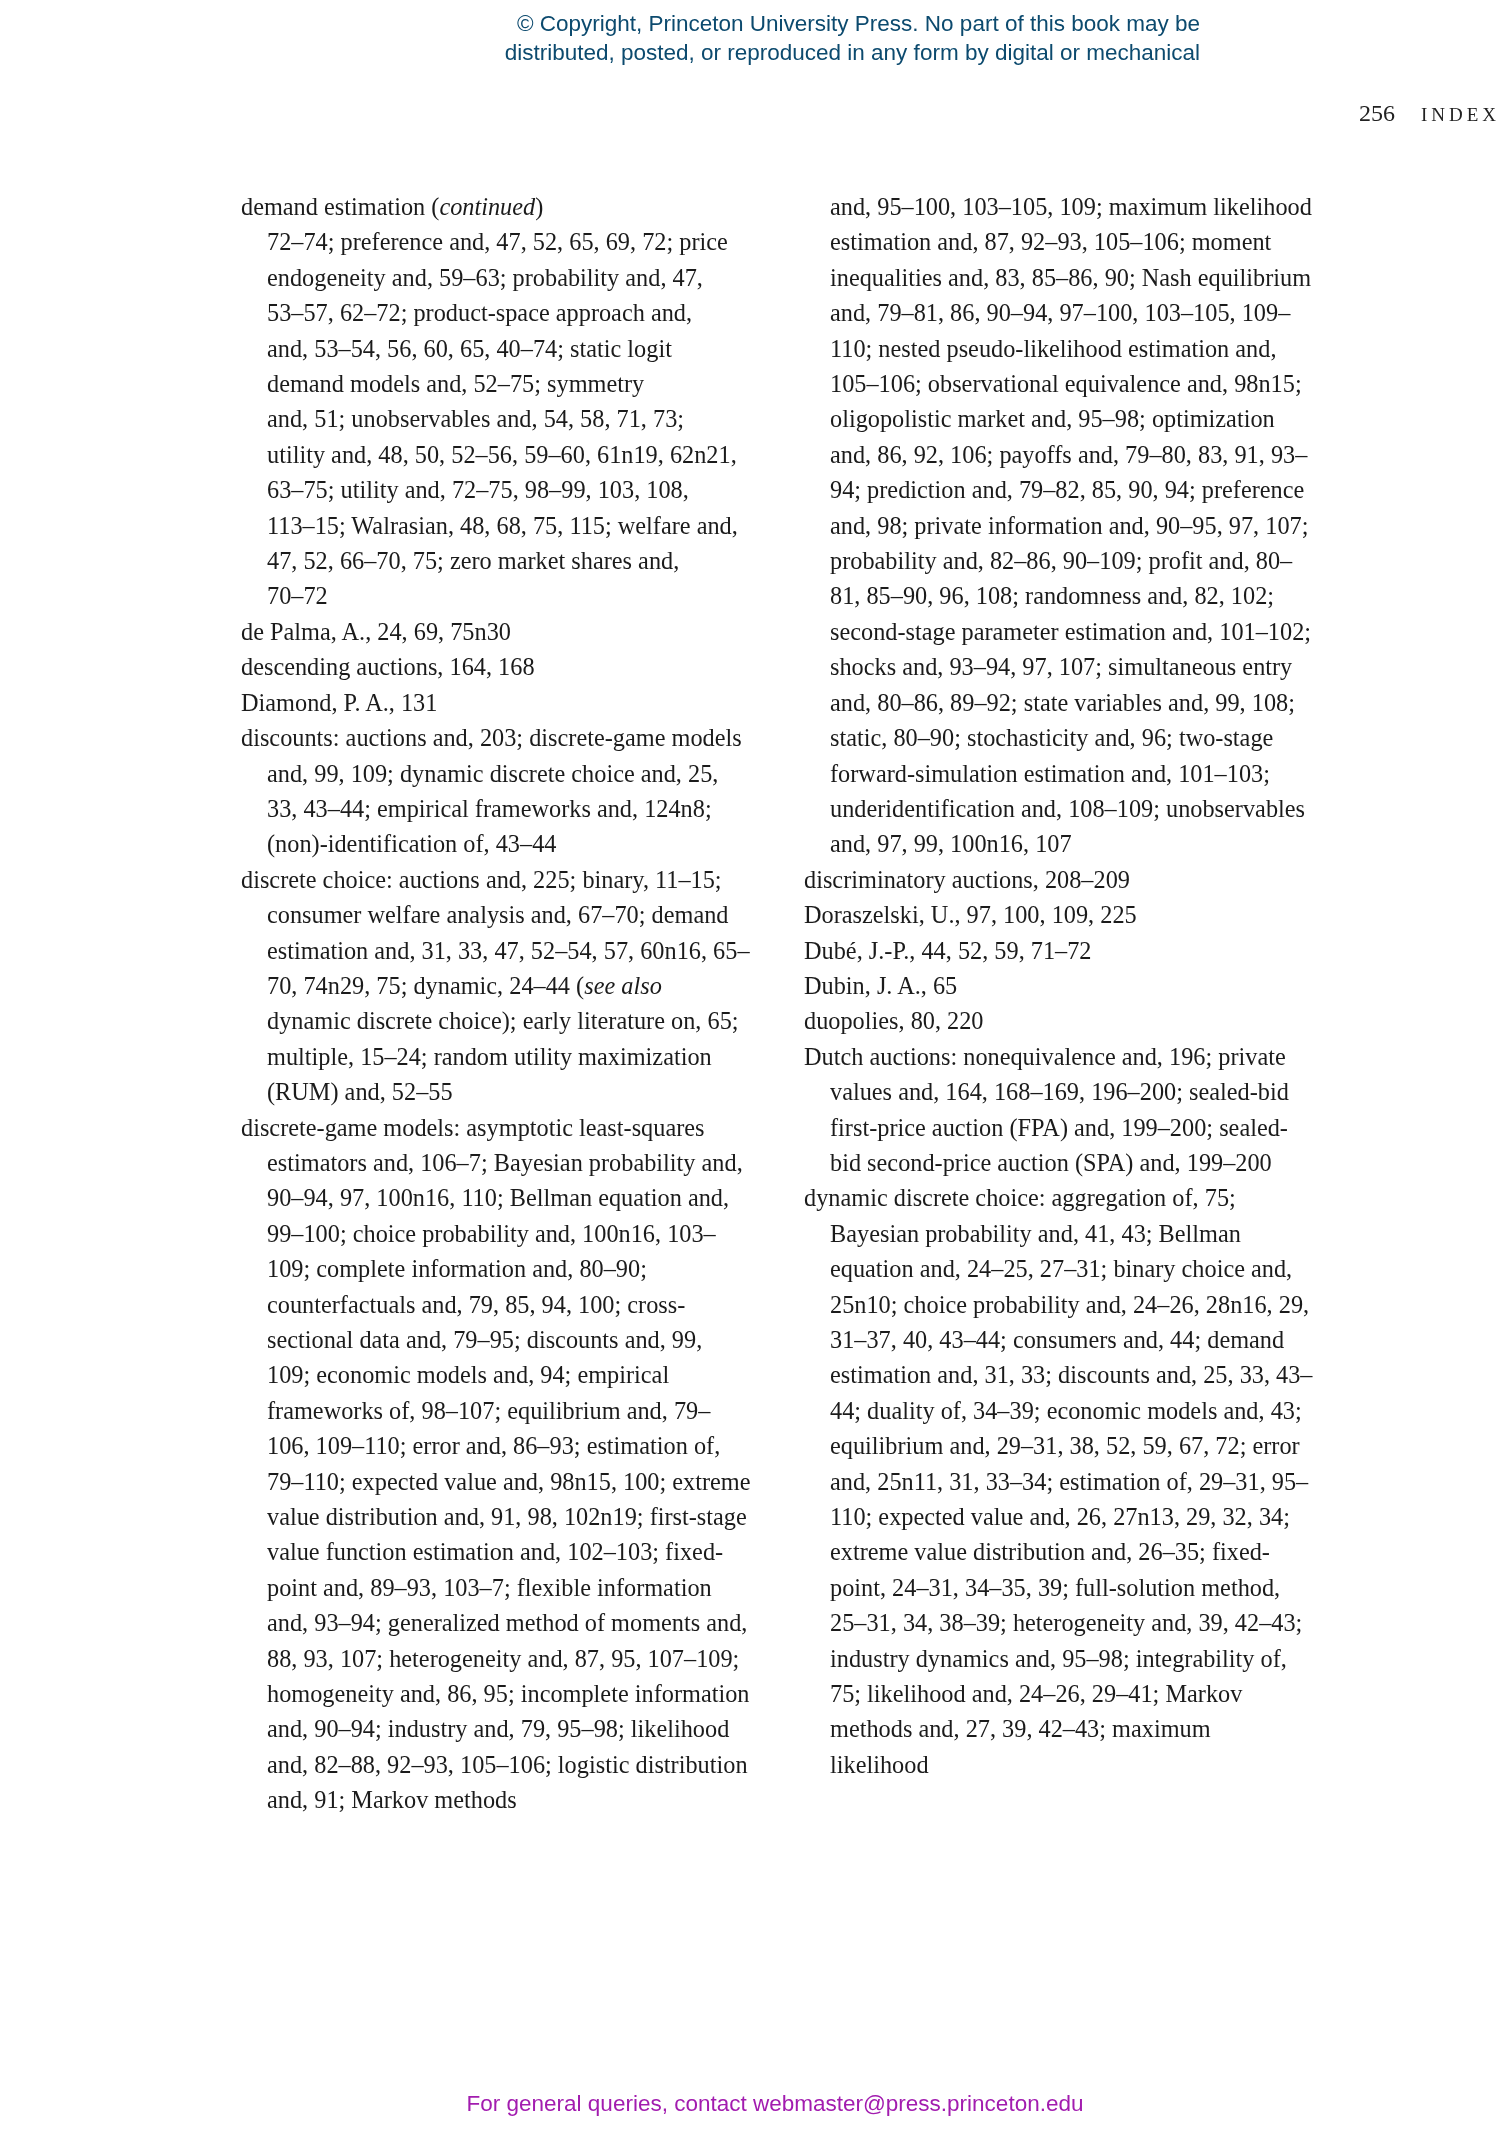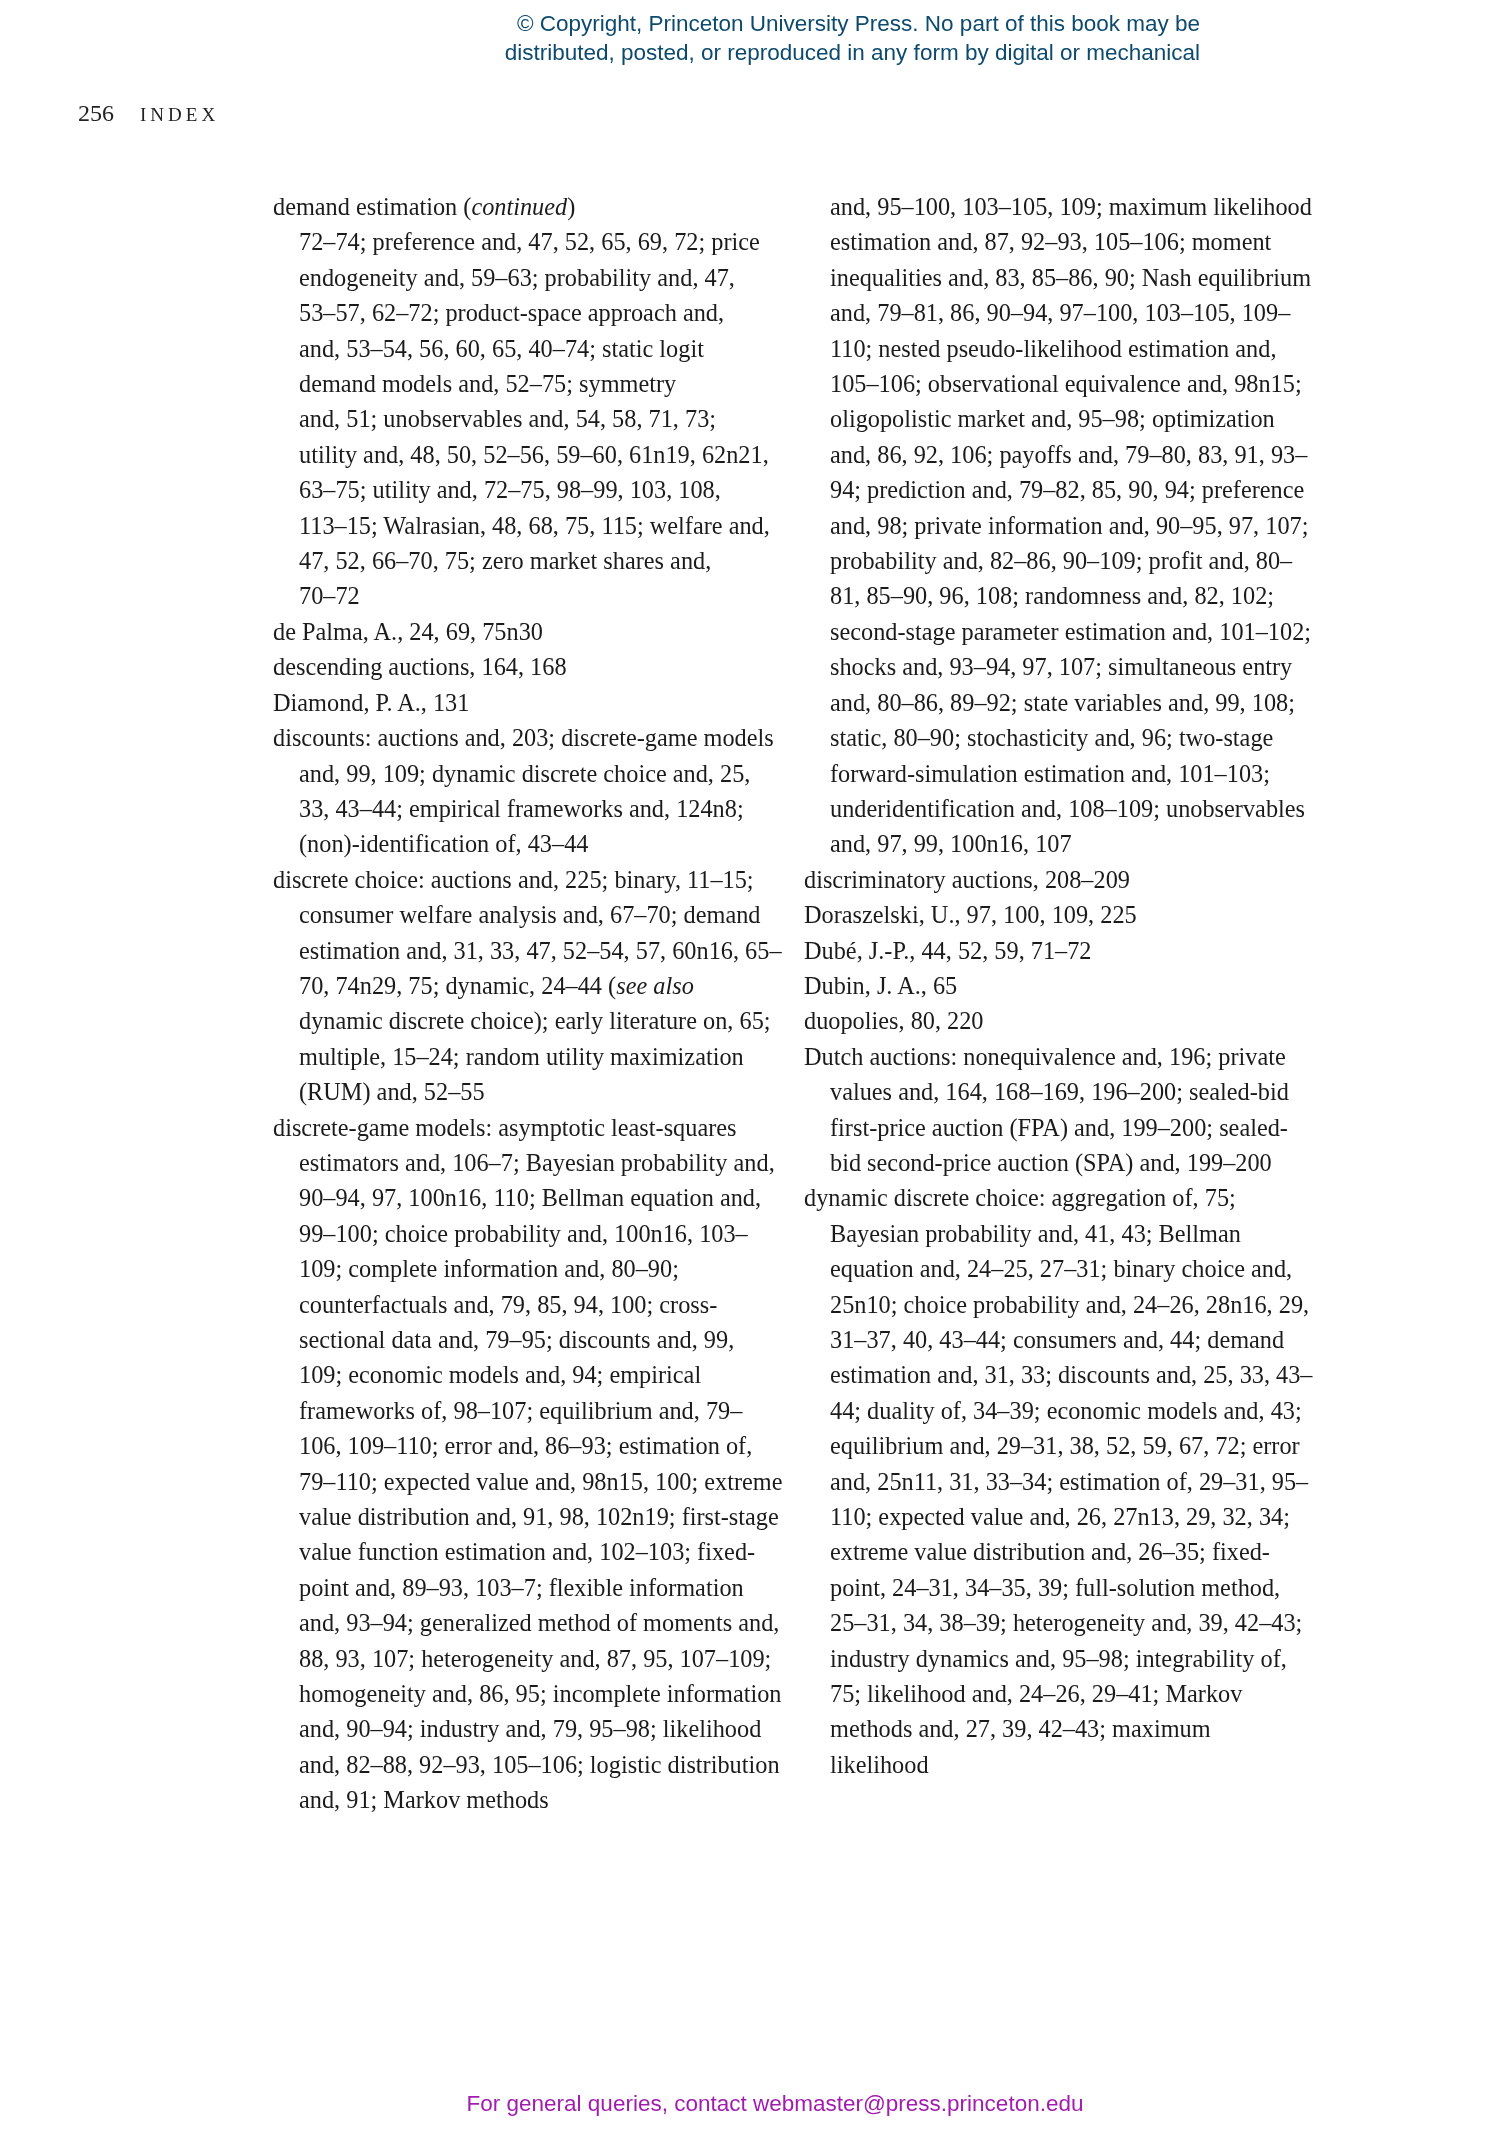--- a/index.html
+++ b/index.html
@@ -5,32 +5,32 @@
   html, body { margin: 0; padding: 0; background: #ffffff; }
   body { width: 1500px; height: 2143px; position: relative; overflow: hidden; color: #1b1b1b; }
   .copyright {
     position: absolute; left: 380px; top: 10px; width: 820px;
     font-family: "Liberation Sans", sans-serif; font-size: 22.5px; line-height: 28.5px;
     color: #0c4a6e;
     text-align: right;
   }
   .copyright div { white-space: nowrap; }
   .running-head {
-    position: absolute; left: 0; width: 1500px; top: 100px; text-align: left;
+    position: absolute; left: 0; width: 1500px; top: 100px; text-align: right;
     font-family: "Liberation Serif", serif; font-size: 24px; color: #222;
-    padding-left: 78px; box-sizing: border-box;
+    padding-left: 33px; box-sizing: border-box;
   }
   .running-head .pg { margin-right: 26px; }
   .running-head .ttl { letter-spacing: 4px; font-size: 19px; }
   .col {
     position: absolute; top: 189px; width: 510px;
     font-family: "Liberation Serif", serif; font-size: 24.3px; line-height: 35.4px;
     color: #1b1b1b;
   }
-  .col.left { left: 241px; margin-left: 32px; }
+  .col.left { left: 241px; }
   .col.right { left: 804px; }
   .entry { padding-left: 26px; text-indent: -26px; }
   .entry.cont { padding-left: 26px; text-indent: 0; }
   .entry i { font-style: italic; }
   .footer {
     position: absolute; left: 0; width: 1500px; top: 2091px; text-align: center;
     font-family: "Liberation Sans", sans-serif; font-size: 22.5px; color: #a21caf;
     padding-left: 50px; box-sizing: border-box;
   }
 </style>

